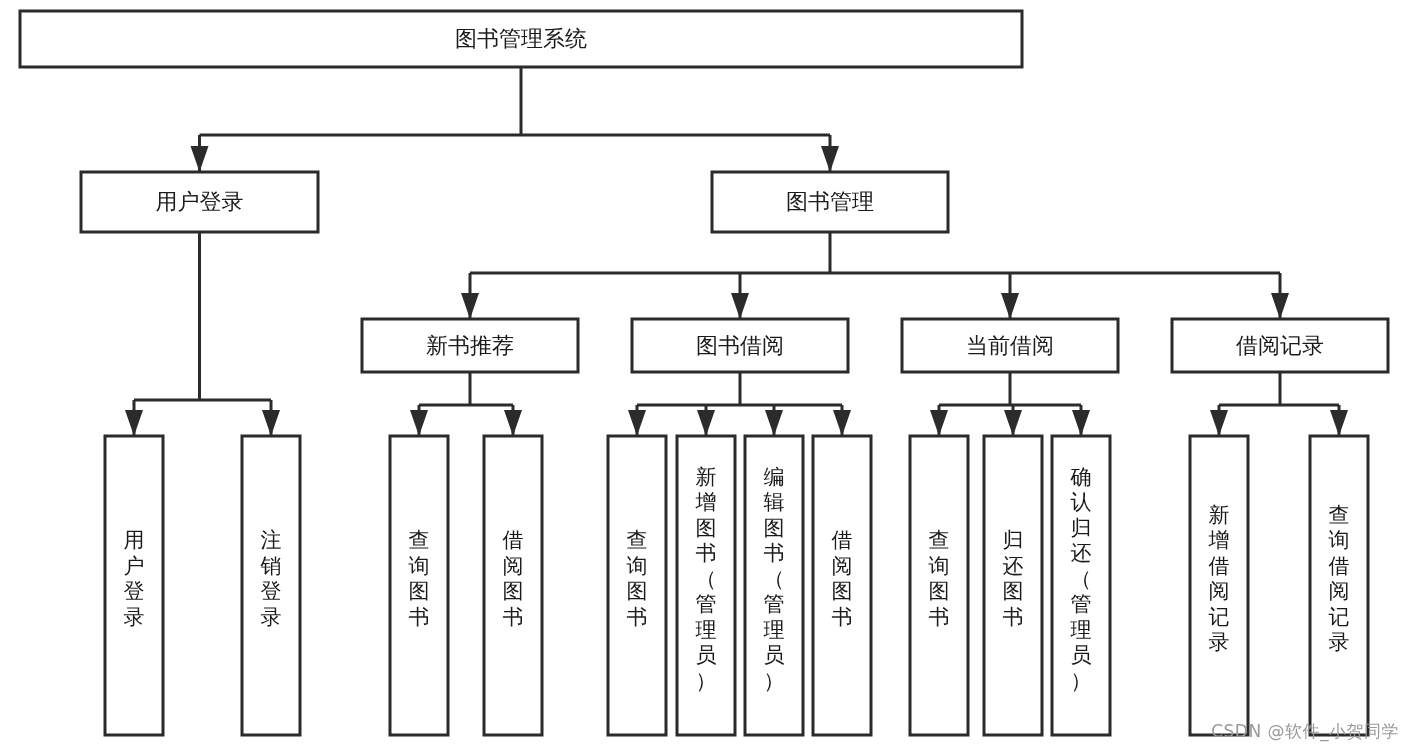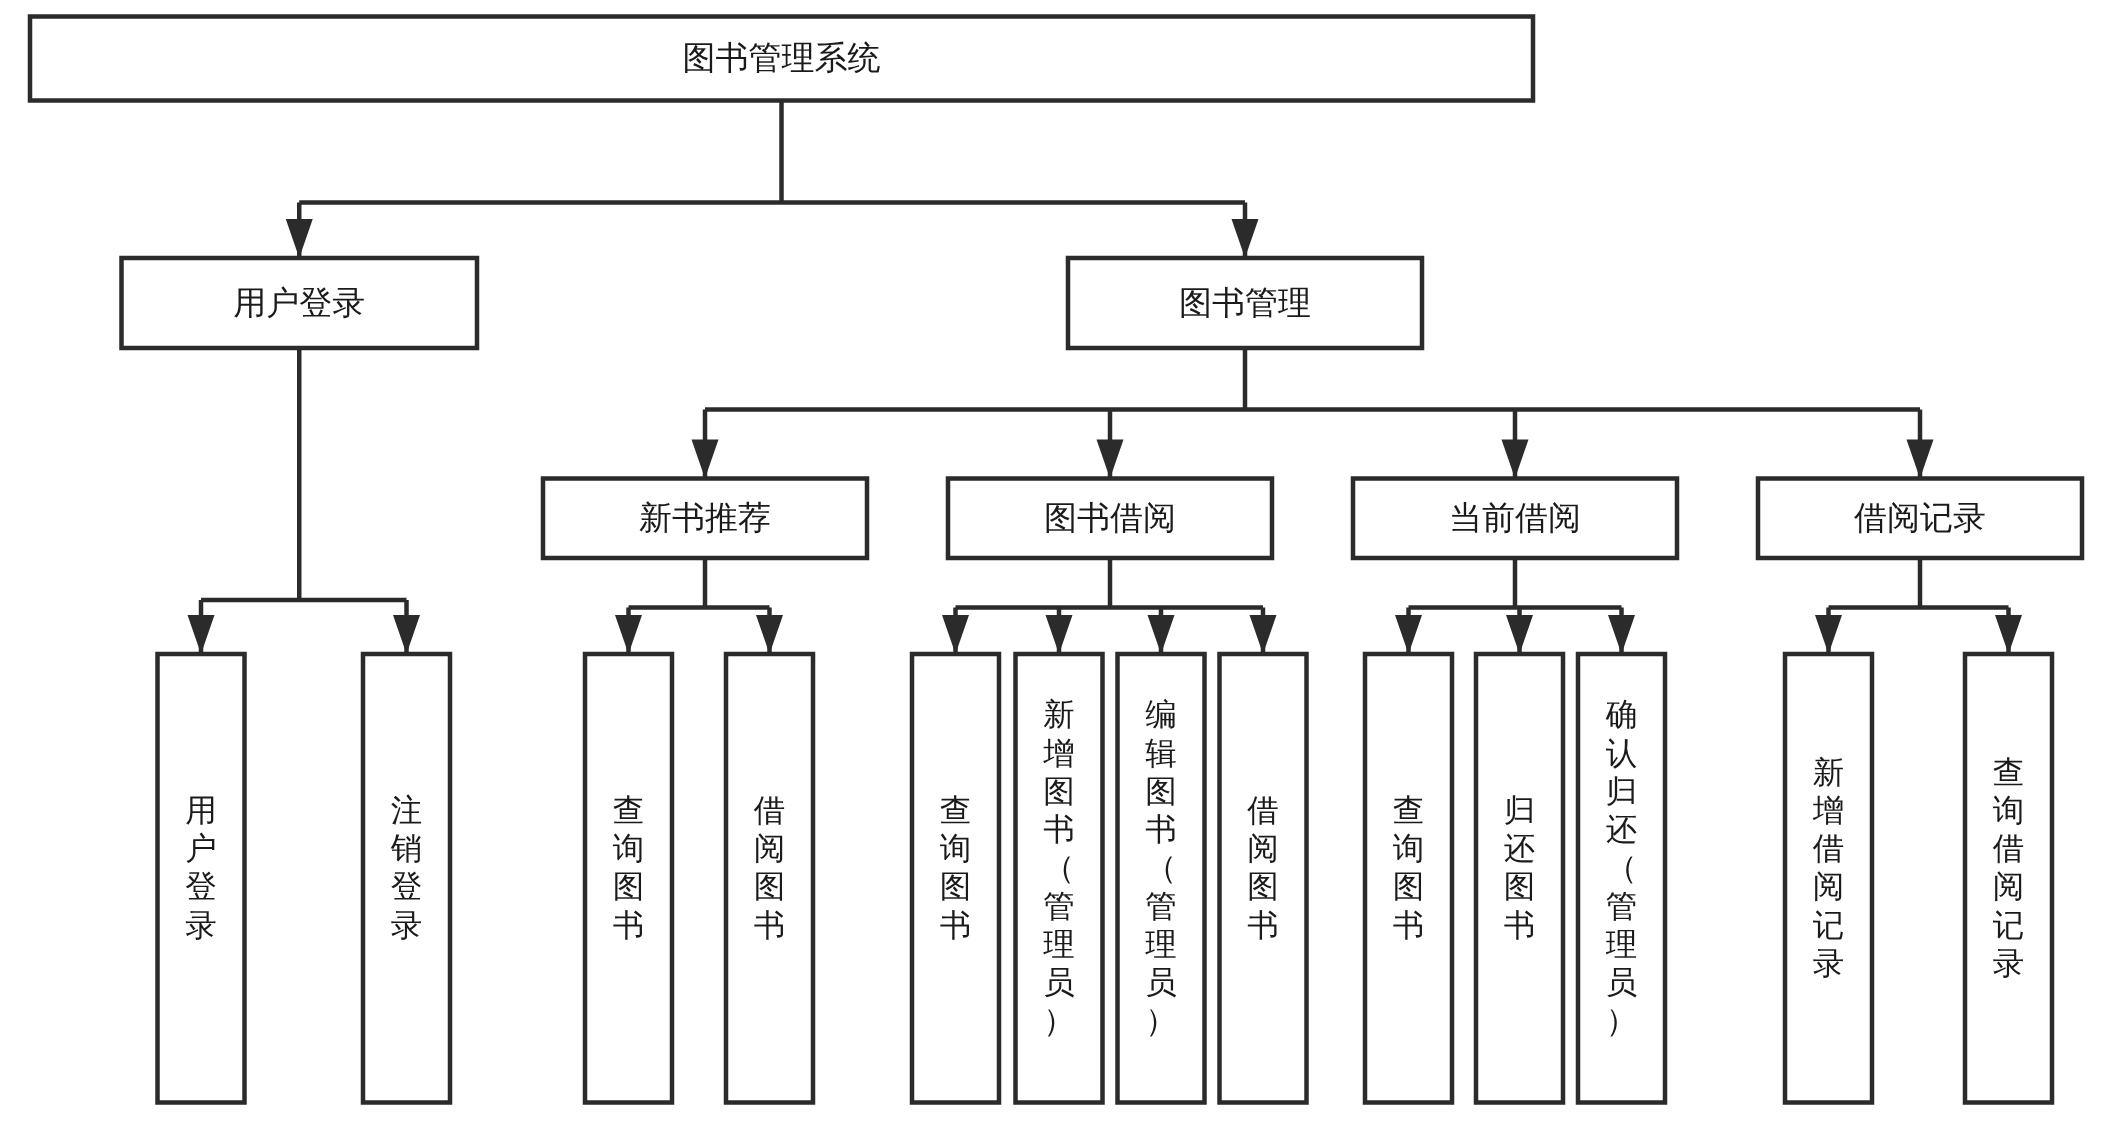--- a/index.html
+++ b/index.html
@@ -198,13 +198,14 @@
         <g>
           <rect x="1190" y="436" width="58" height="299" class="node-rect"></rect>
           <text x="1219" y="0" class="node-label-v"><tspan x="1219" y="521.75">新</tspan><tspan x="1219" y="547.25">增</tspan><tspan x="1219" y="572.75">借</tspan><tspan x="1219" y="598.25">阅</tspan><tspan x="1219" y="623.75">记</tspan><tspan x="1219" y="649.25">录</tspan></text>
         </g>
         <g>
           <rect x="1310" y="436" width="58" height="299" class="node-rect"></rect>
           <text x="1339" y="0" class="node-label-v"><tspan x="1339" y="521.75">查</tspan><tspan x="1339" y="547.25">询</tspan><tspan x="1339" y="572.75">借</tspan><tspan x="1339" y="598.25">阅</tspan><tspan x="1339" y="623.75">记</tspan><tspan x="1339" y="649.25">录</tspan></text>
         </g>
       </g>
   </svg>
+  <div class="watermark">CSDN @软件_小贺同学</div>
 </div>
 
 </body></html>

